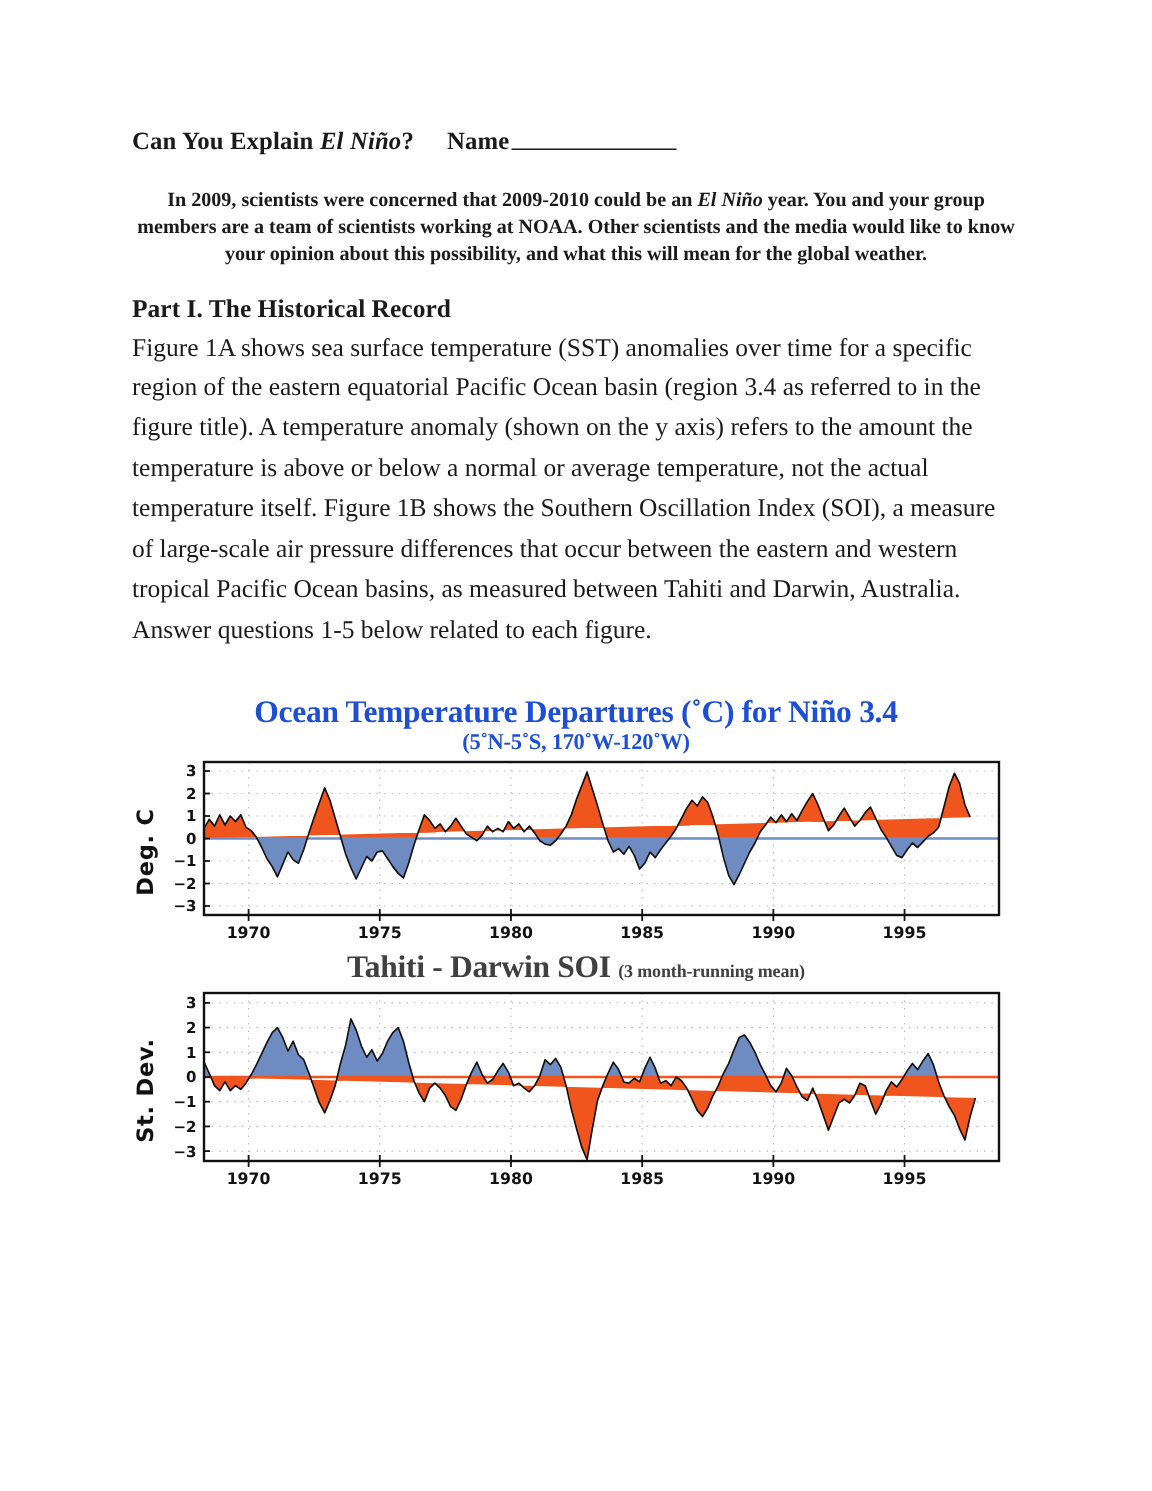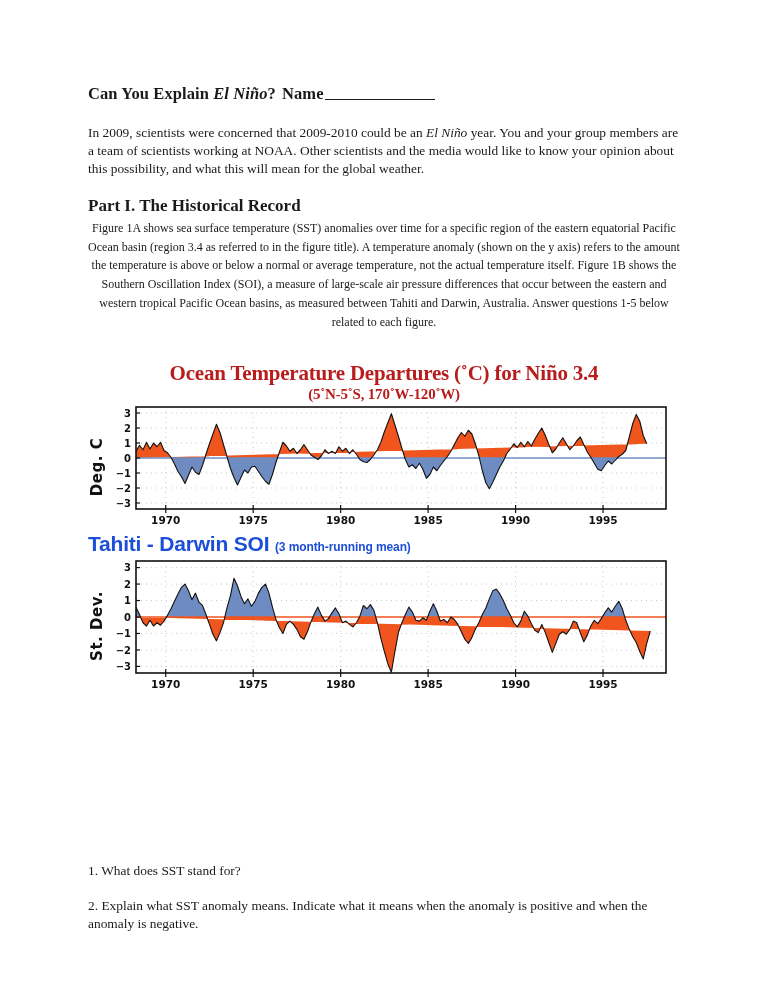--- a/index.html
+++ b/index.html
@@ -33,83 +33,84 @@
   .doc-title {
     font-family: "Liberation Serif", serif;
     font-weight: bold;
     font-size: 16.5px;
     letter-spacing: 0.1px;
     margin: 0 0 20px 0;
     line-height: 1.2;
     white-space: nowrap;
   }
   .doc-title .ital { font-style: italic; }
-  .doc-title .name-lbl { margin-left: 6px; }
+  .doc-title .name-lbl { margin-left: 22px; }
   .name-rule {
     display: inline-block;
     border-bottom: 1.6px solid #1a1a1a;
     width: 110px;
     vertical-align: -1px;
     margin-left: 1px;
   }
 
   
   .intro {
     font-size: 13.4px;
     line-height: 1.36;
     margin: 0 0 17px 0;
-    text-align: left;
+    text-align: center;
+    font-weight: bold;
   }
   .intro .ital { font-style: italic; }
 
   
   .part-head {
     font-size: 17px;
     font-weight: bold;
     margin: 0 0 1px 0;
     line-height: 1.3;
   }
   .part-body {
-    font-size: 12px;
+    font-size: 17px;
     line-height: 1.58;
     margin: 0;
-    text-align: center;
   }
 
   
   .figure {
     position: relative;
     margin-top: 30px;
     width: 592px;
   }
   .fig-title {
     text-align: center;
     font-family: "Liberation Serif", serif;
     font-weight: bold;
-    color: #b91c1c;
+    color: #1d4ed8;
   }
   .fig-title .line1 {
     display: block;
     font-size: 21px;
     letter-spacing: -0.2px;
     line-height: 1.12;
   }
   .fig-title .line2 {
     display: block;
     font-size: 15px;
     letter-spacing: -0.2px;
     line-height: 1.12;
   }
   .fig-title2 {
-    font-family: Liberation Sans, sans-serif;
+    text-align: center;
+    font-family: Liberation Serif, serif;
     font-weight: bold;
     font-size: 21px;
     letter-spacing: -0.2px;
     line-height: 1.1;
-    color: #1d4ed8;
+    color: #404040;
     margin-top: -1px;
   }
   .fig-title2 .sub {
     font-size: 12px;
     letter-spacing: -0.1px;
   }
 
   .panel-wrap {
     position: relative;
     width: 592px;
@@ -329,18 +330,14 @@
             <text x="405.5709570957109" y="133" text-anchor="middle" font-family="&quot;DejaVu Sans&quot;, sans-serif" font-size="10.5" font-weight="bold" fill="#111">1990</text>
             <line x1="493.0297029702985" x2="493.0297029702985" y1="118" y2="114" stroke="#111111" stroke-width="1.2"></line>
             <line x1="493.0297029702985" x2="493.0297029702985" y1="118" y2="122" stroke="#111111" stroke-width="1.2"></line>
             <text x="493.0297029702985" y="133" text-anchor="middle" font-family="&quot;DejaVu Sans&quot;, sans-serif" font-size="10.5" font-weight="bold" fill="#111">1995</text>
           </svg>
       </div>
     </div>
 
   </div>
 
-  <div class="questions">
-    <p>1. What does SST stand for?</p>
-    <p>2. Explain what SST anomaly means. Indicate what it means when the anomaly is positive and when the anomaly is negative.</p>
-  </div>
 
 </div>
 
 </body></html>

